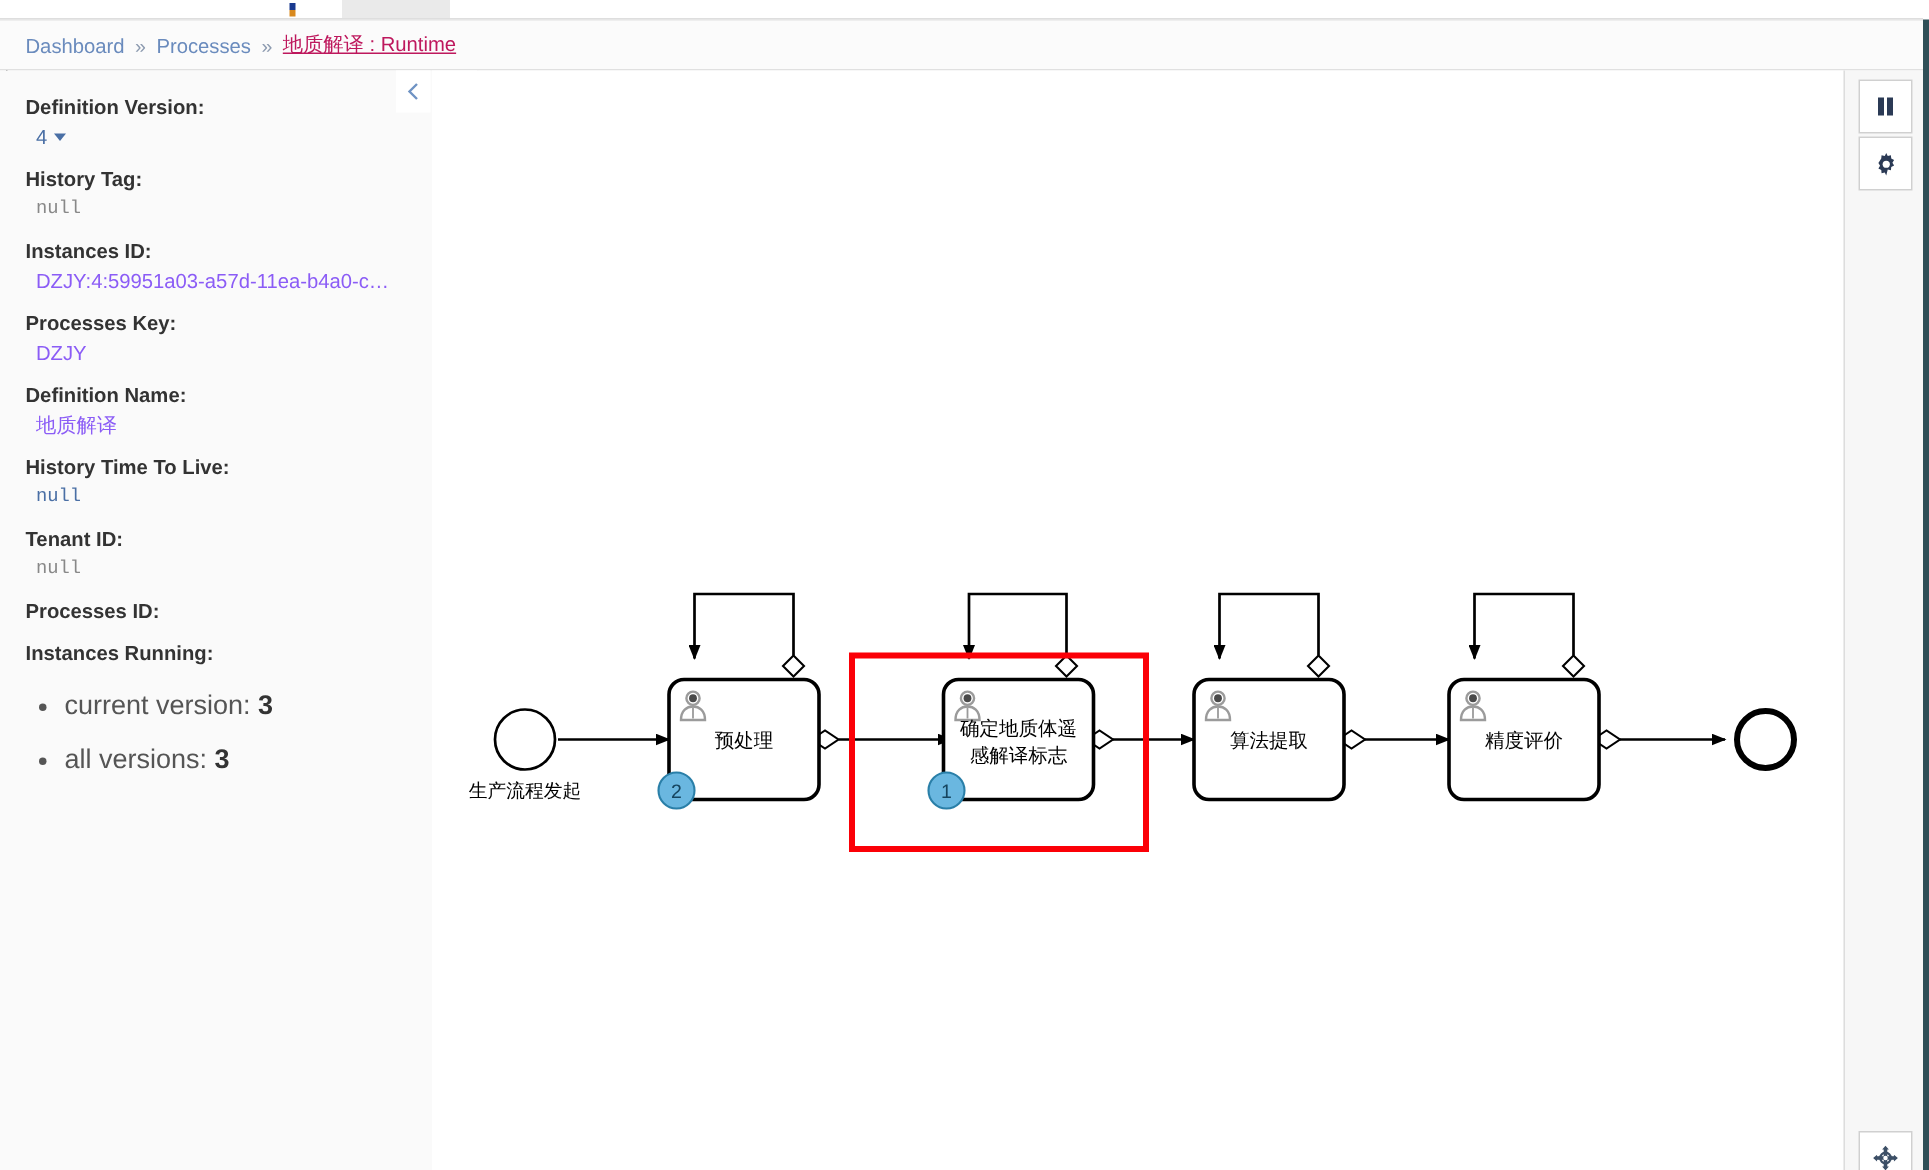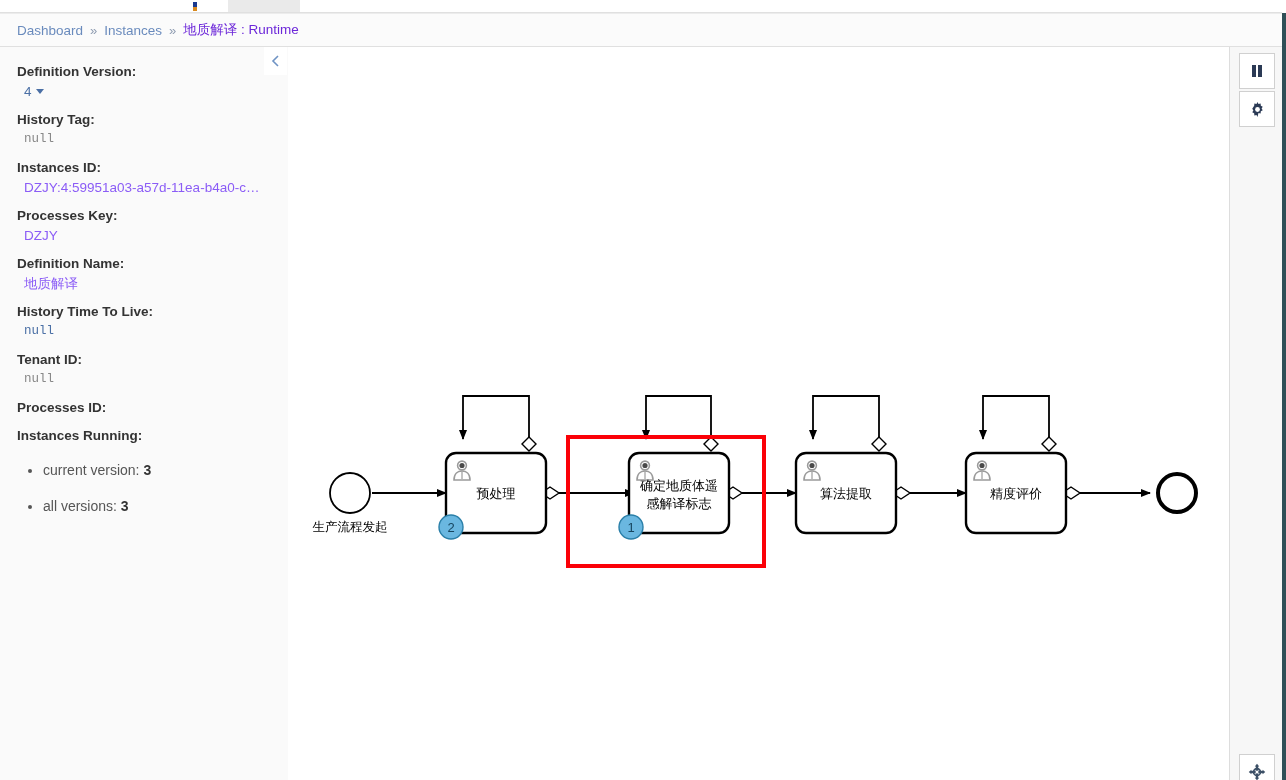--- a/index.html
+++ b/index.html
@@ -35,21 +35,21 @@
   .breadcrumb-bar {
     position: absolute; left: 0; top: 14px; width: 1286px; height: 33px;
     background: #fbfbfb;
     border-bottom: 1px solid #e0e0e0;
     display: flex; align-items: center;
     padding-left: 17px;
     font-size: 13.5px;
   }
   .breadcrumb-bar .crumb-link { color: #6a8bbd; text-decoration: none; cursor: pointer; }
   .breadcrumb-bar .crumb-sep { color: #8d9bb0; margin: 0 7px; font-size: 13px; }
-  .breadcrumb-bar .crumb-current { color: #6d28d9; }
+  .breadcrumb-bar .crumb-current { color: #be185d; text-decoration: underline; }
 
   
   .sidebar {
     position: absolute; left: 0; top: 47px; width: 319px; height: 733px;
     background: #fafafa;
     border-right: 1px solid #e2e2e2;
     overflow: hidden;
   }
   .sidebar-left-rule {
     position: absolute; left: 4px; top: 47px; width: 1px; height: 733px;
@@ -71,21 +71,21 @@
   .prop-value.link { color: #5b84bd; cursor: pointer; }
   .prop-value.version-sel { color: #4a6fa5; cursor: pointer; display: flex; align-items: center; gap: 4px; }
   .caret-down {
     width: 0; height: 0;
     border-left: 4px solid transparent;
     border-right: 4px solid transparent;
     border-top: 5px solid #4a6fa5;
     display: inline-block;
   }
   .prop-list { margin: 2px 0 0 0; padding-left: 26px; }
-  .prop-list li { font-size: 14px; color: #555555; line-height: 20px; margin-top: 16px; }
+  .prop-list li { font-size: 18px; color: #555555; line-height: 20px; margin-top: 16px; }
   .prop-list li b { color: #333333; }
 
   
   .collapse-btn {
     position: absolute; left: 264px; top: 47px; width: 23px; height: 28px;
     background: #ffffff;
     border: none;
     display: flex; align-items: center; justify-content: center;
     cursor: pointer; padding: 0;
   }
@@ -131,21 +131,21 @@
 
   <div class="browser-strip">
     <div class="favicon-mark"></div>
     <div class="tab-inactive"></div>
     <div class="strip-divider"></div>
   </div>
 
   <div class="breadcrumb-bar">
     <span class="crumb-link">Dashboard</span>
     <span class="crumb-sep">»</span>
-    <span class="crumb-link">Instances</span>
+    <span class="crumb-link">Processes</span>
     <span class="crumb-sep">»</span>
     <span class="crumb-current">地质解译 : Runtime</span>
   </div>
 
   <div class="sidebar-left-rule"></div>
   <div class="sidebar">
     <div class="sidebar-inner">
 
       <div class="prop-block">
         <div class="prop-label">Definition Version:</div>

